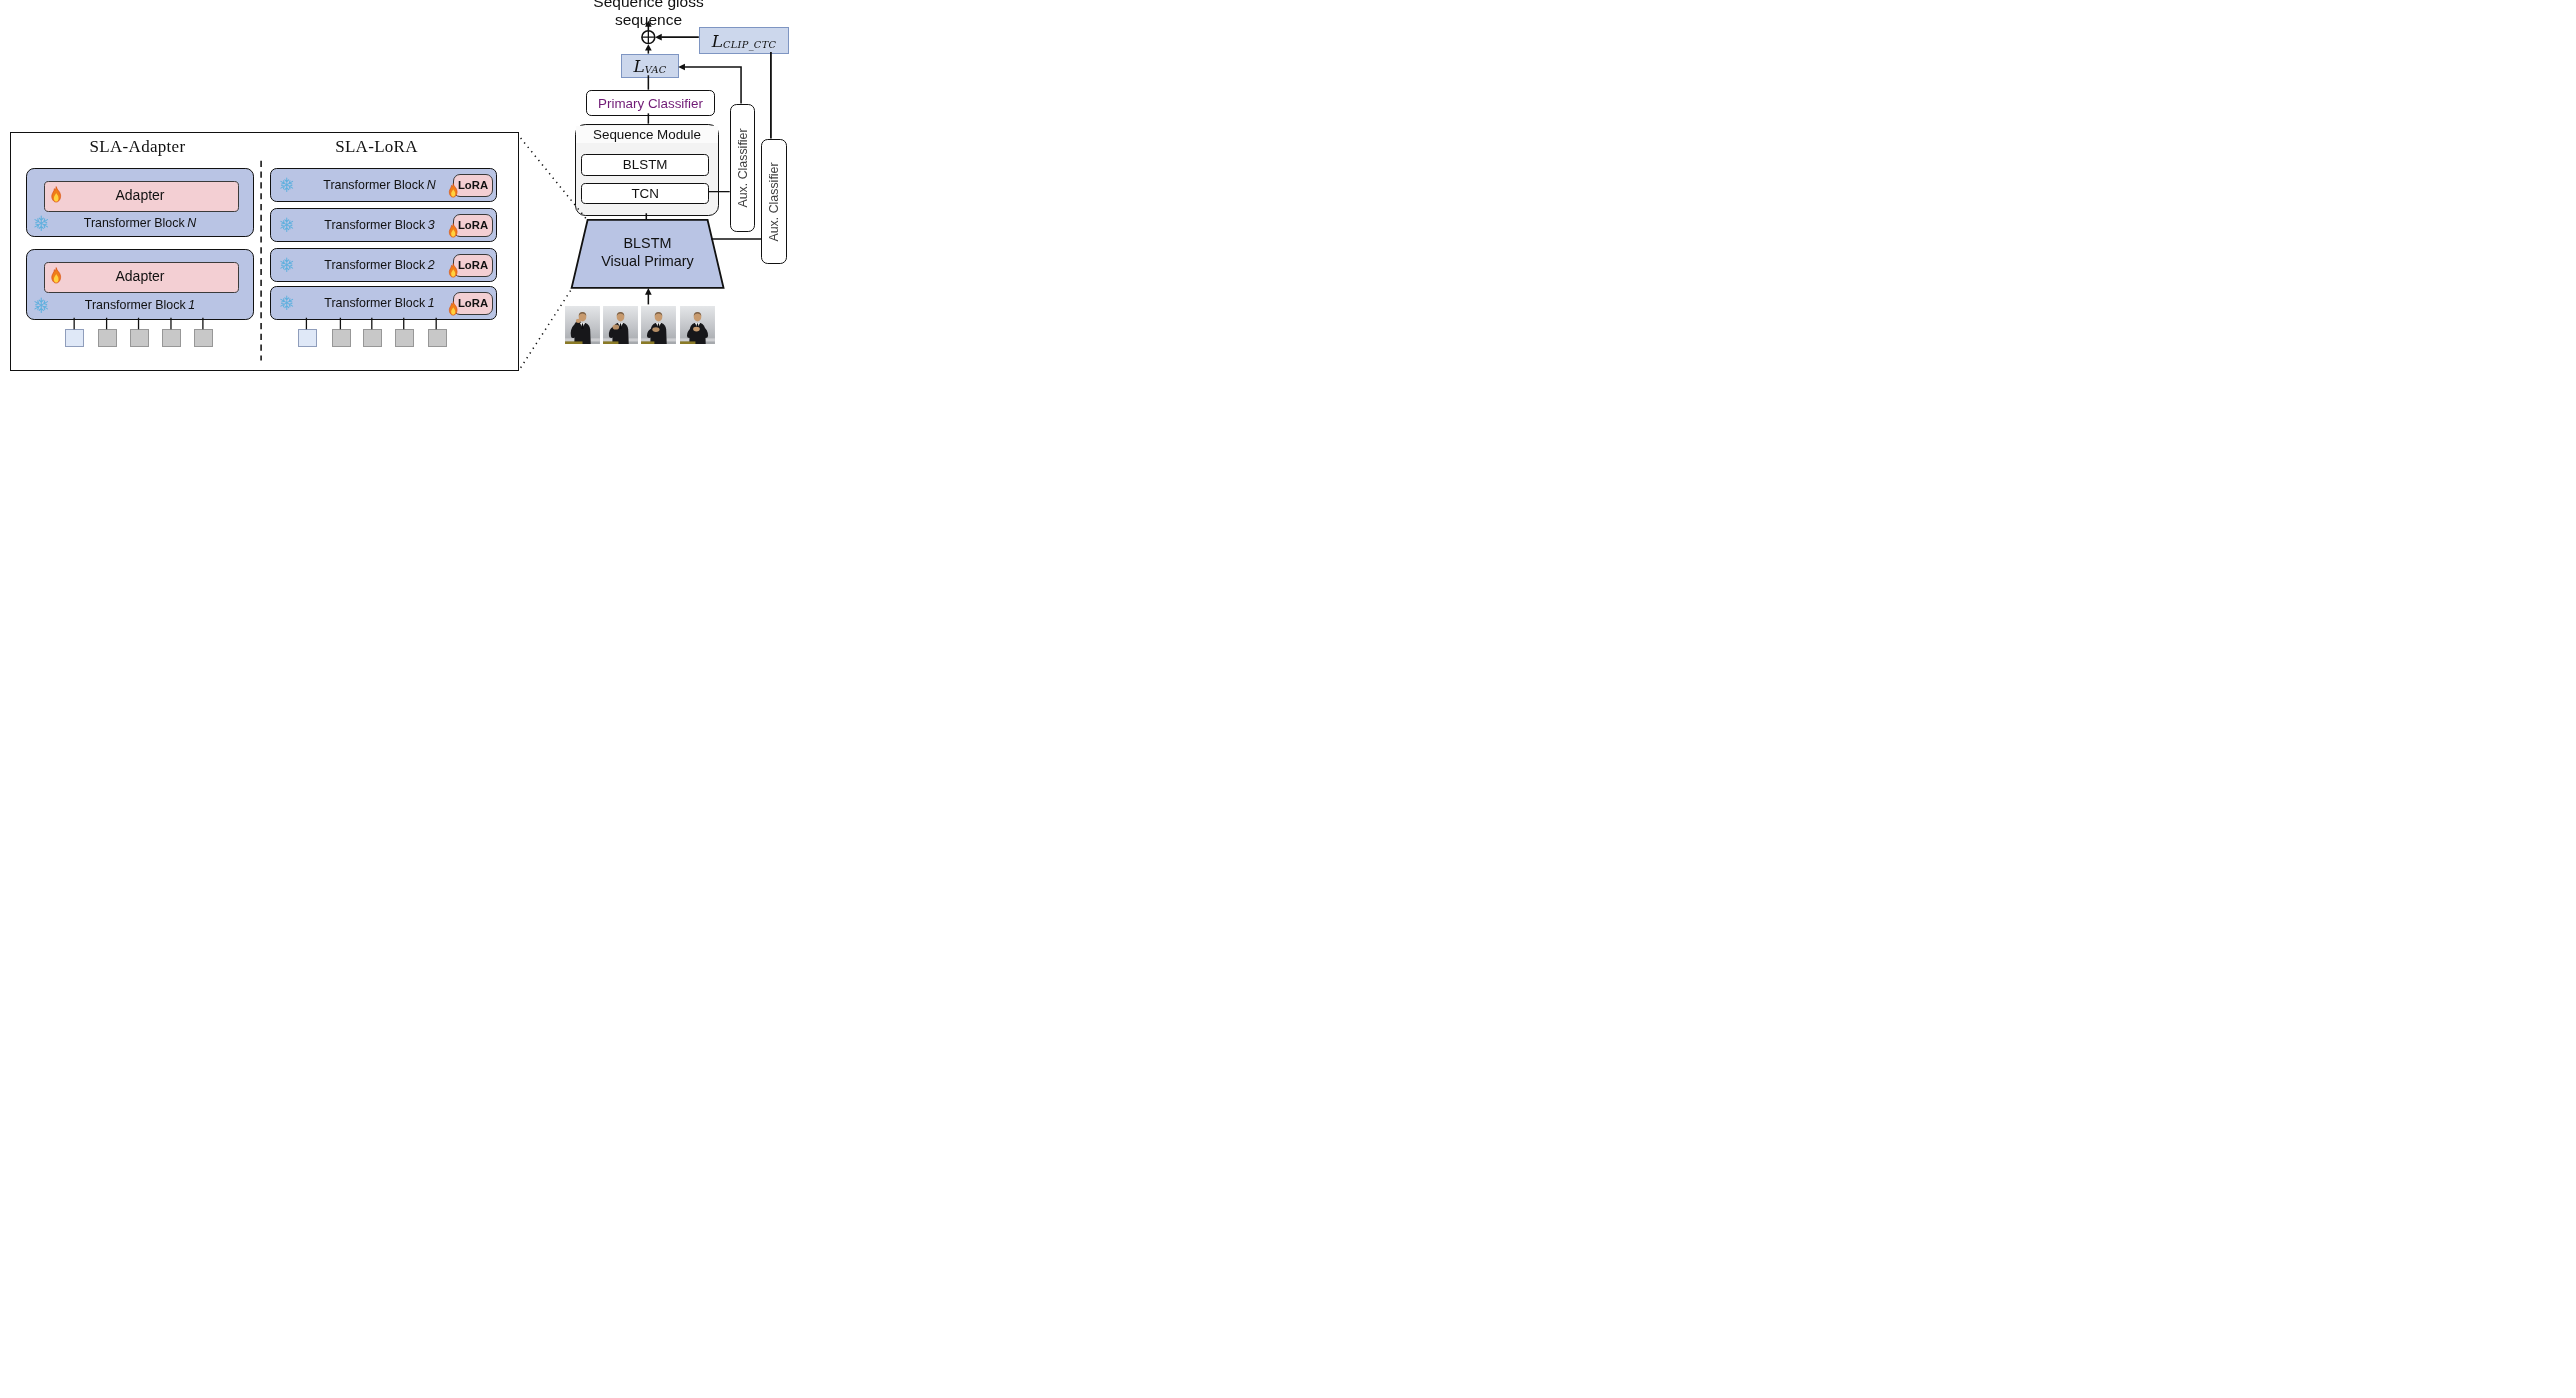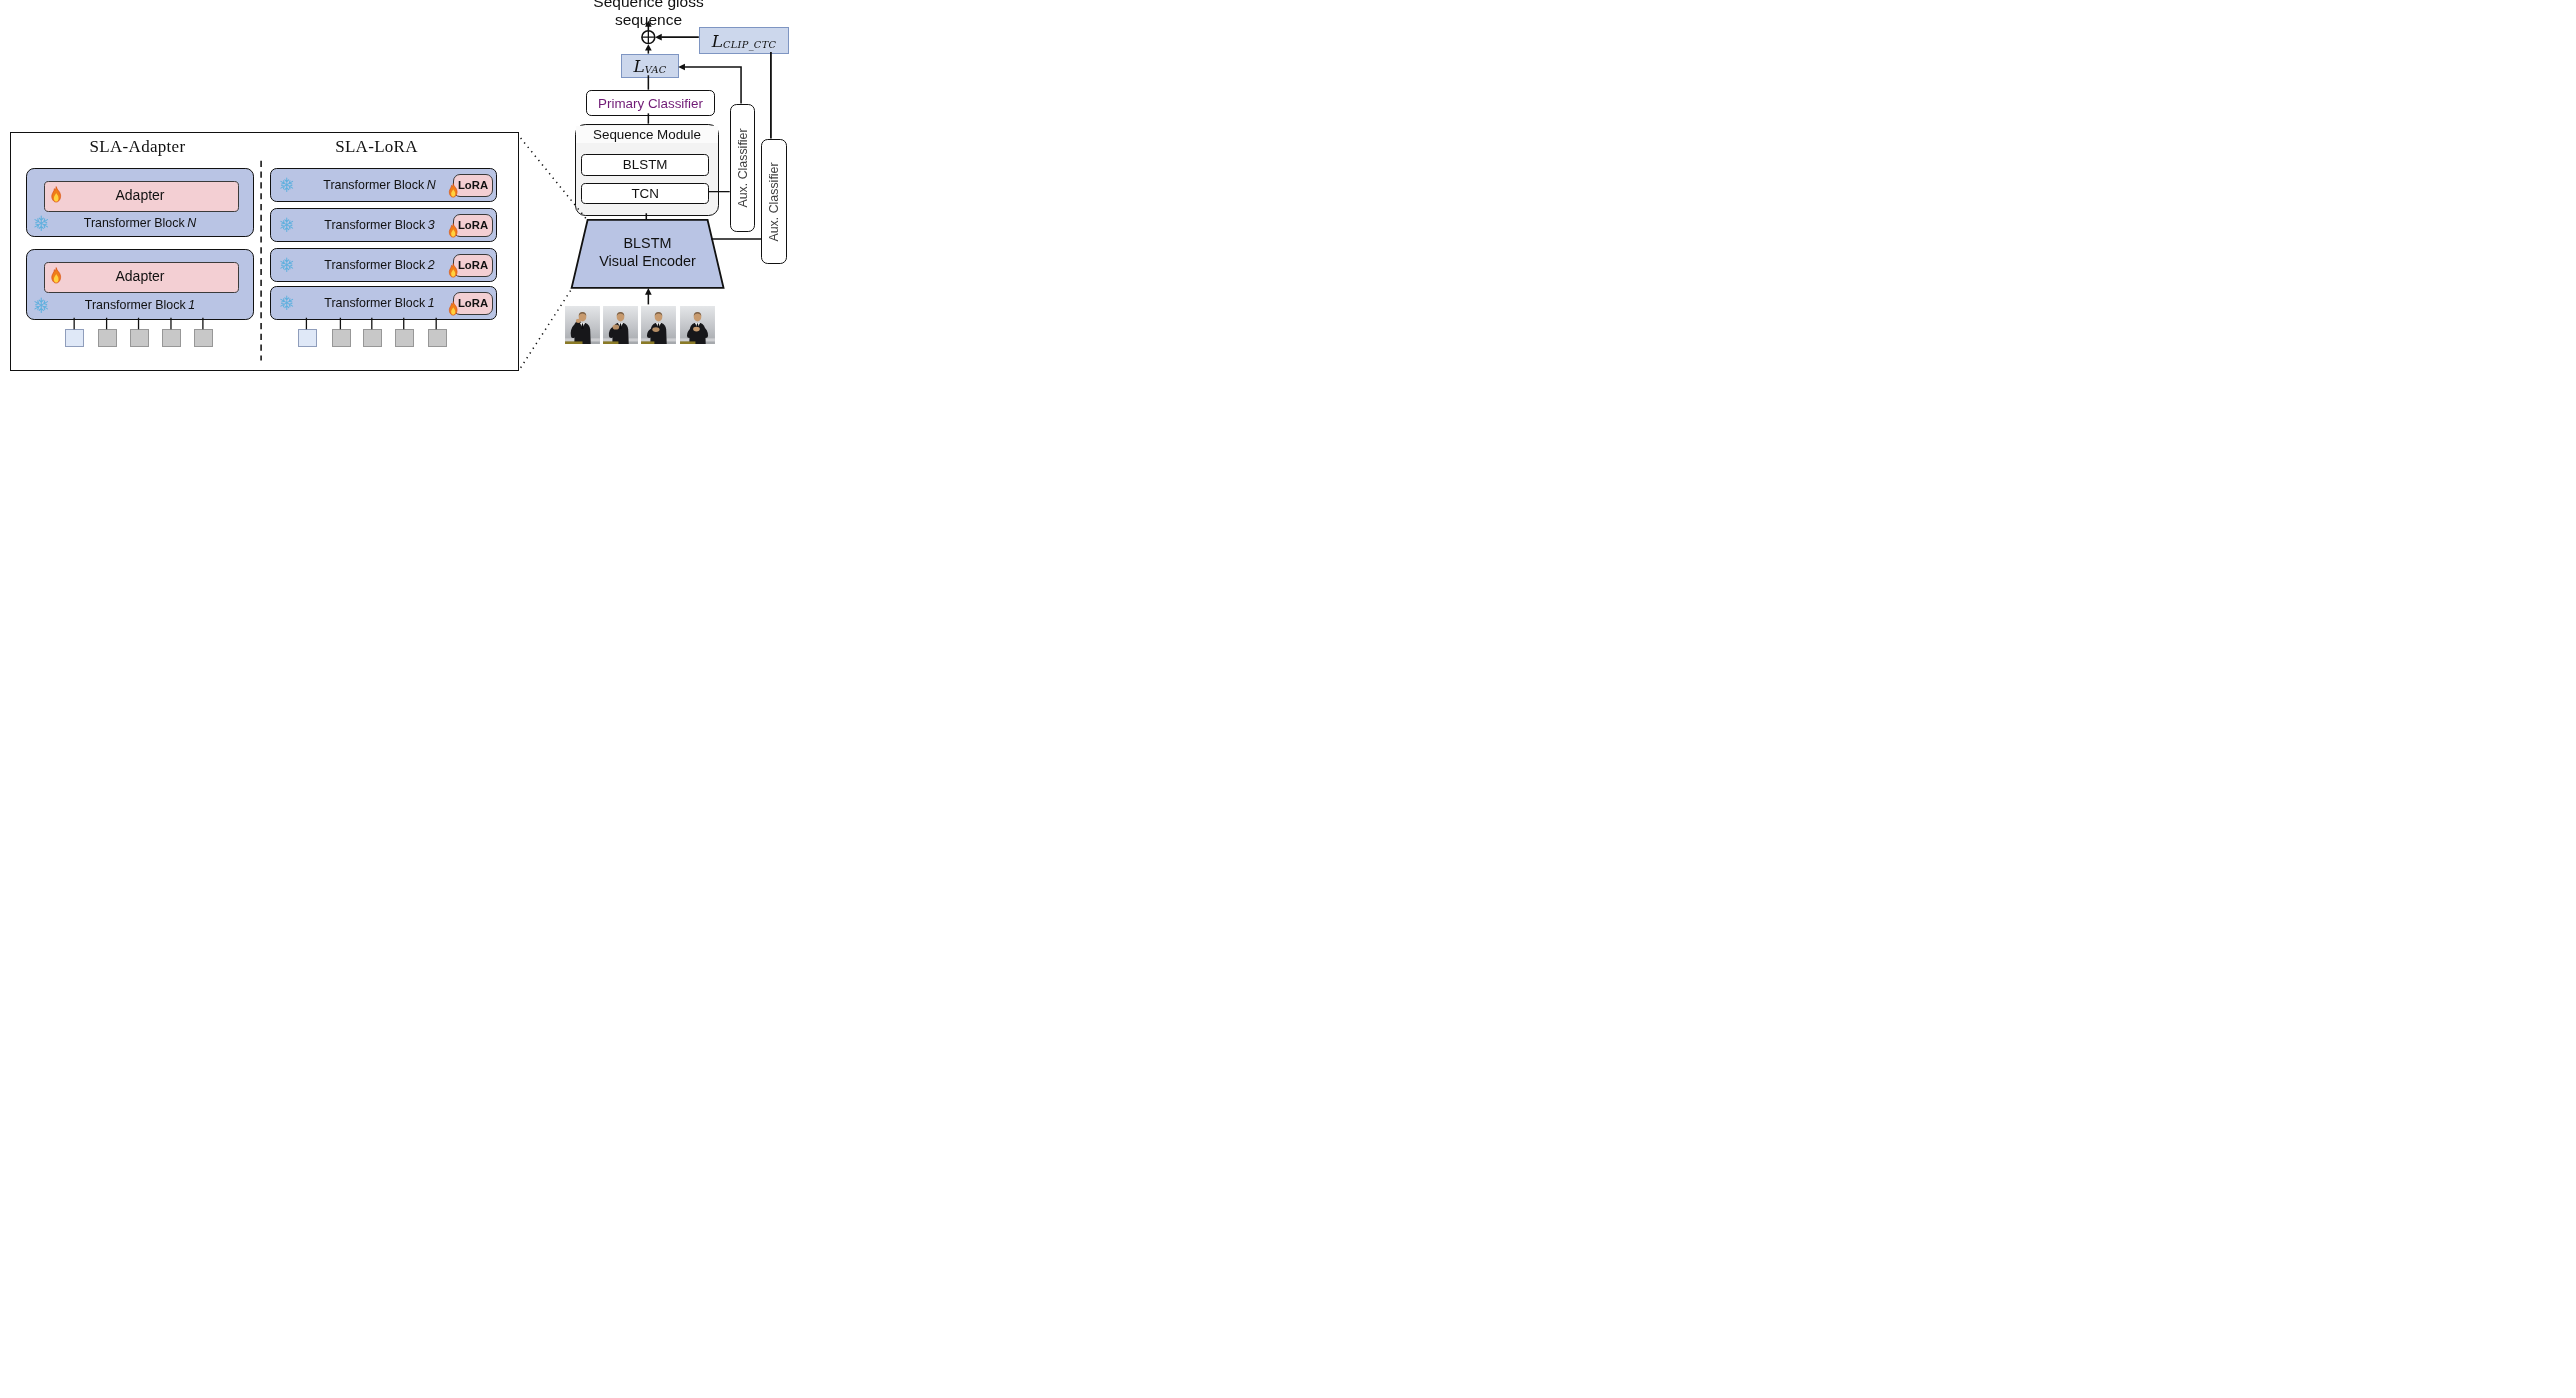--- a/index.html
+++ b/index.html
@@ -184,21 +184,21 @@
 
   <div class="abs ctr wbox graytext" style="left:586px;top:90px;width:127px;height:24px;border-radius:5.2px;font-size:13.4px;">Primary Classifier</div>
 
   <div class="abs wbox" style="left:575px;top:124px;width:142px;height:90px;border-radius:10.3px;background:#f3f3f3;">
     <div class="ctr" style="position:absolute;left:0;top:1px;width:100%;height:16.5px;font-size:13.4px;background:#fbfbfb;">Sequence Module</div>
     <div class="ctr" style="position:absolute;left:5.2px;top:29px;width:128px;height:21.6px;background:#fff;border:1.5px solid #111;border-radius:4.6px;font-size:13.4px;box-sizing:border-box;">BLSTM</div>
     <div class="ctr" style="position:absolute;left:5.2px;top:58px;width:128px;height:21px;background:#fff;border:1.5px solid #111;border-radius:4.6px;font-size:13.4px;box-sizing:border-box;">TCN</div>
   </div>
 
   <div class="abs ctr" style="left:570px;top:235px;width:155px;height:16.5px;font-size:14.4px;z-index:2;">BLSTM</div>
-  <div class="abs ctr" style="left:570px;top:253px;width:155px;height:16.5px;font-size:14.4px;z-index:2;">Visual Encoder</div>
+  <div class="abs ctr" style="left:570px;top:253px;width:155px;height:16.5px;font-size:14.4px;z-index:2;">Visual Primary</div>
 
   <div class="abs wbox" style="left:730px;top:104px;width:23px;height:126px;border-radius:6.7px;">
     <span class="rot">Aux. Classifier</span>
   </div>
   <div class="abs wbox" style="left:761px;top:139px;width:24px;height:123px;border-radius:6.7px;">
     <span class="rot">Aux. Classifier</span>
   </div>
 
   <svg class="frame" style="left:565px;" viewBox="0 0 68 74">
     <rect width="68" height="74" fill="url(#vbg)"></rect>

